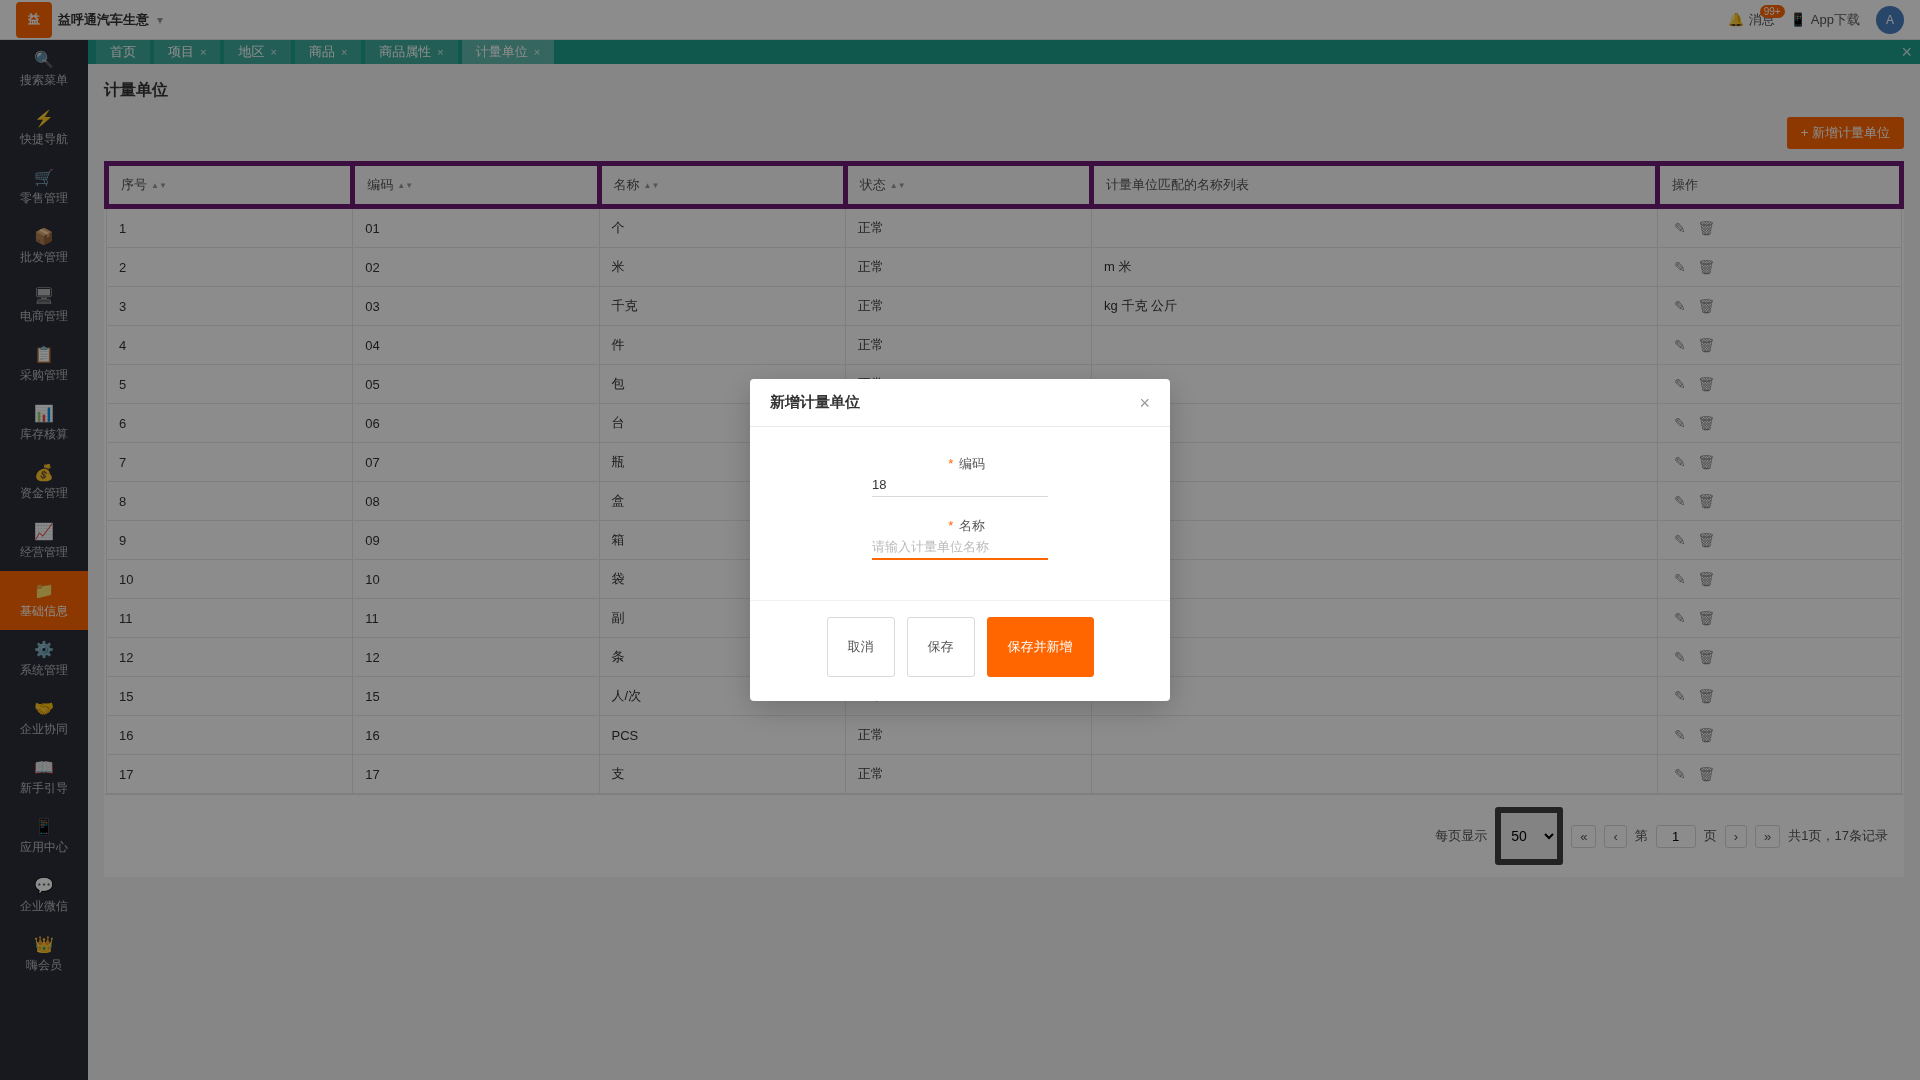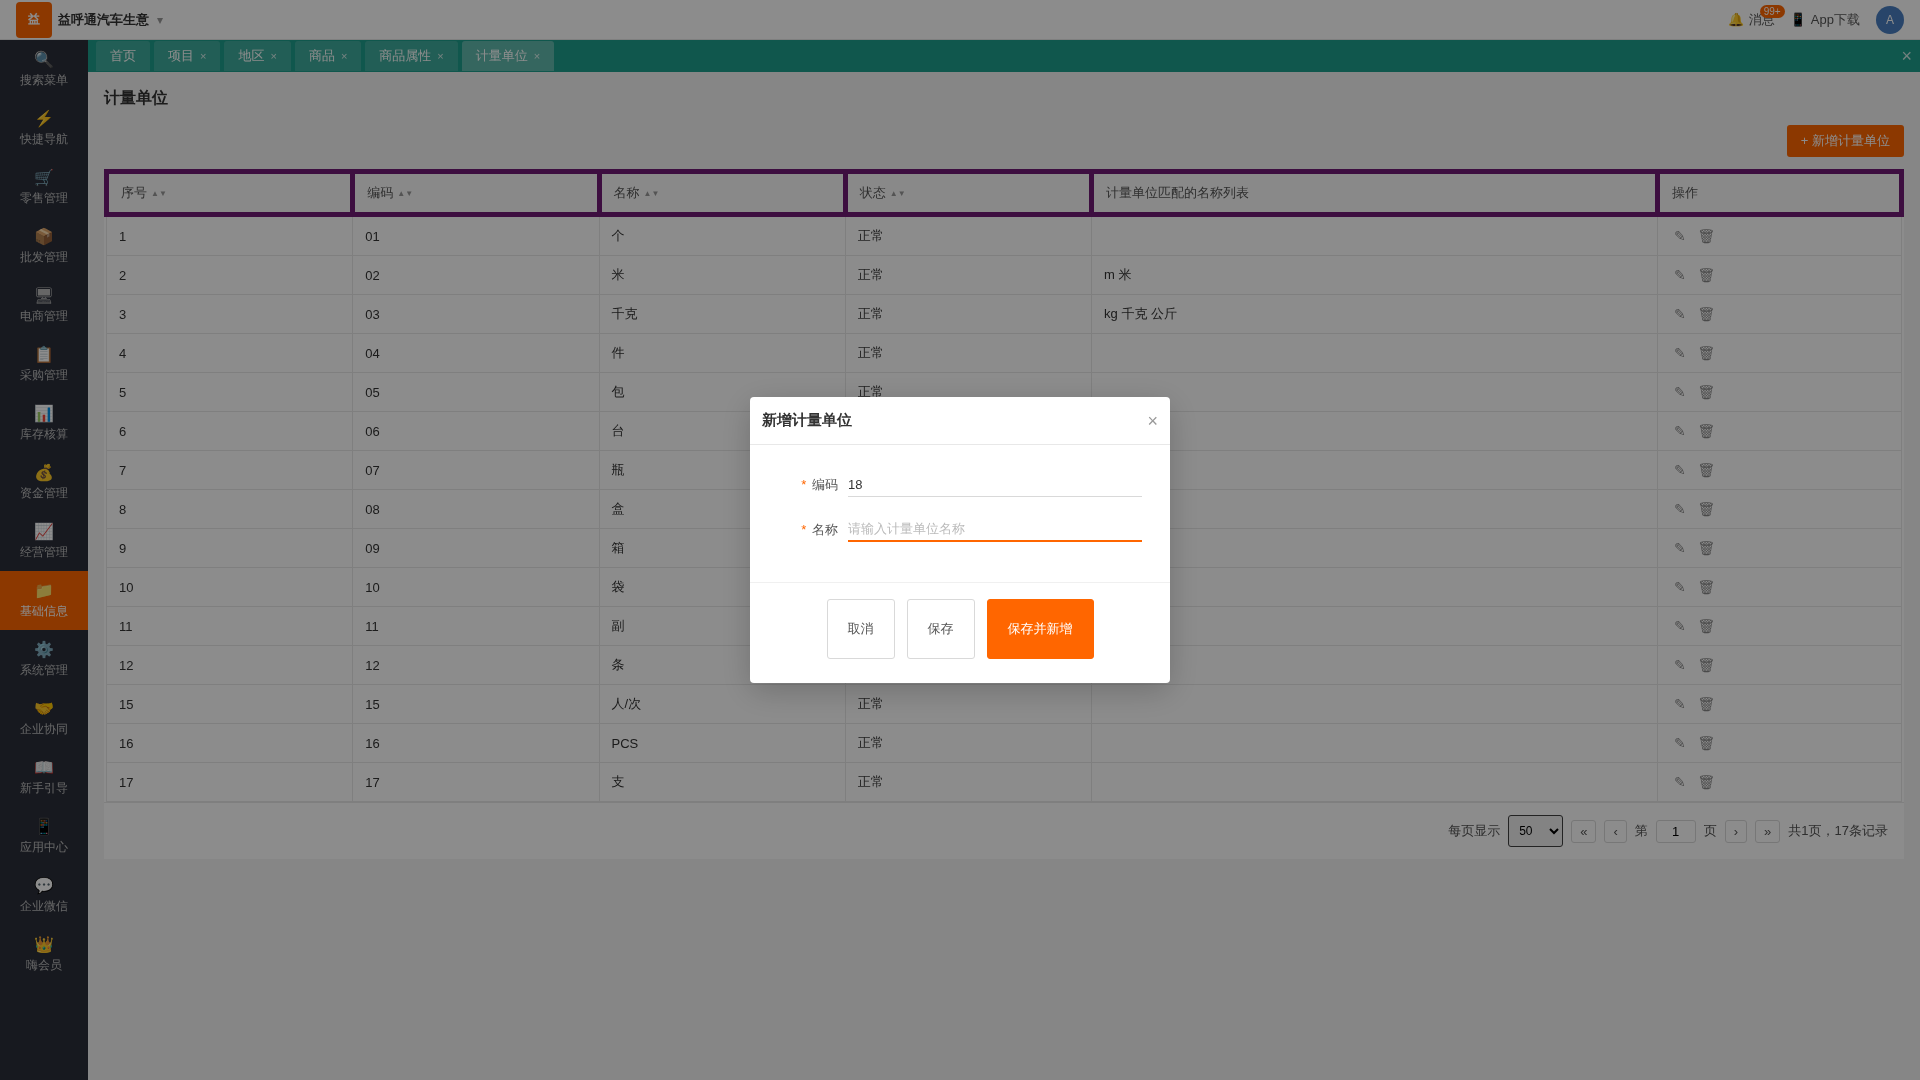--- a/index.html
+++ b/index.html
@@ -54,21 +54,21 @@
     }
     .sidebar-item.active { background: #f60; color: #fff; }
     .sidebar-item .icon { font-size: 16px; margin-bottom: 3px; }
     .sidebar-item.has-submenu { position: relative; }
 
     
     .content-area { flex: 1; display: flex; flex-direction: column; overflow: hidden; }
 
     
     .tab-bar {
-      height: 32px;
+      height: 24px;
       background: #1e9e8c;
       display: flex;
       align-items: center;
       padding: 0 8px;
       flex-shrink: 0;
     }
     .tab-item {
       display: flex;
       align-items: center;
       gap: 4px;
@@ -109,21 +109,21 @@
       padding: 9px 12px;
       font-size: 13px;
       color: #333;
     }
     .sort-arrows { display: inline-flex; flex-direction: column; font-size: 8px; color: #999; margin-left: 4px; vertical-align: middle; line-height: 1; }
     .status-normal { color: #404040; }
     .action-btn { background: none; border: none; cursor: pointer; color: #888; font-size: 14px; padding: 2px 4px; }
 
     
     .pagination { display: flex; align-items: center; justify-content: flex-end; padding: 12px 16px; font-size: 13px; color: #555; gap: 8px; background: #fff; border-top: 1px solid #e8e8e8; }
-    .page-select { border: 1px solid #404040; border-radius: 3px; padding: 7px 6px; font-size: 12px; }
+    .page-select { border: 6px solid #404040; border-radius: 3px; padding: 14px 6px; font-size: 14px; }
     .page-btn { background: none; border: 1px solid #d9d9d9; border-radius: 3px; padding: 3px 8px; cursor: pointer; color: #555; font-size: 13px; }
     .page-btn:disabled { color: #ccc; cursor: not-allowed; }
     .page-input { border: 1px solid #d9d9d9; border-radius: 3px; padding: 3px 6px; font-size: 13px; width: 40px; text-align: center; }
 
     
     .overlay {
       position: fixed;
       top: 0; left: 0;
       width: 1920px; height: 1080px;
       background: rgba(0,0,0,0.45);
@@ -138,27 +138,27 @@
       background: #fff;
       border-radius: 4px;
       width: 420px;
       box-shadow: 0 8px 32px rgba(0,0,0,0.2);
       overflow: hidden;
     }
     .modal-header {
       display: flex;
       align-items: center;
       justify-content: space-between;
-      padding: 14px 12px;
+      padding: 14px 20px;
       border-bottom: 1px solid #e8e8e8;
     }
     .modal-title { font-size: 15px; font-weight: bold; color: #333; }
     .modal-close { background: none; border: none; font-size: 18px; color: #999; cursor: pointer; line-height: 1; }
     .modal-body { padding: 28px 28px 20px; }
-    .form-row { display: flex; align-items: center; margin-bottom: 20px; }
+    .form-row { display: flex; align-items: center; margin-bottom: 20px; flex-direction: column; }
     .form-label { width: 60px; text-align: right; font-size: 13px; color: #555; margin-right: 10px; flex-shrink: 0; }
     .form-label .required { color: #f60; margin-right: 2px; }
     .form-input {
       flex: 1;
       border: none;
       border-bottom: 1px solid #d9d9d9;
       padding: 4px 0;
       font-size: 13px;
       color: #333;
       outline: none;

